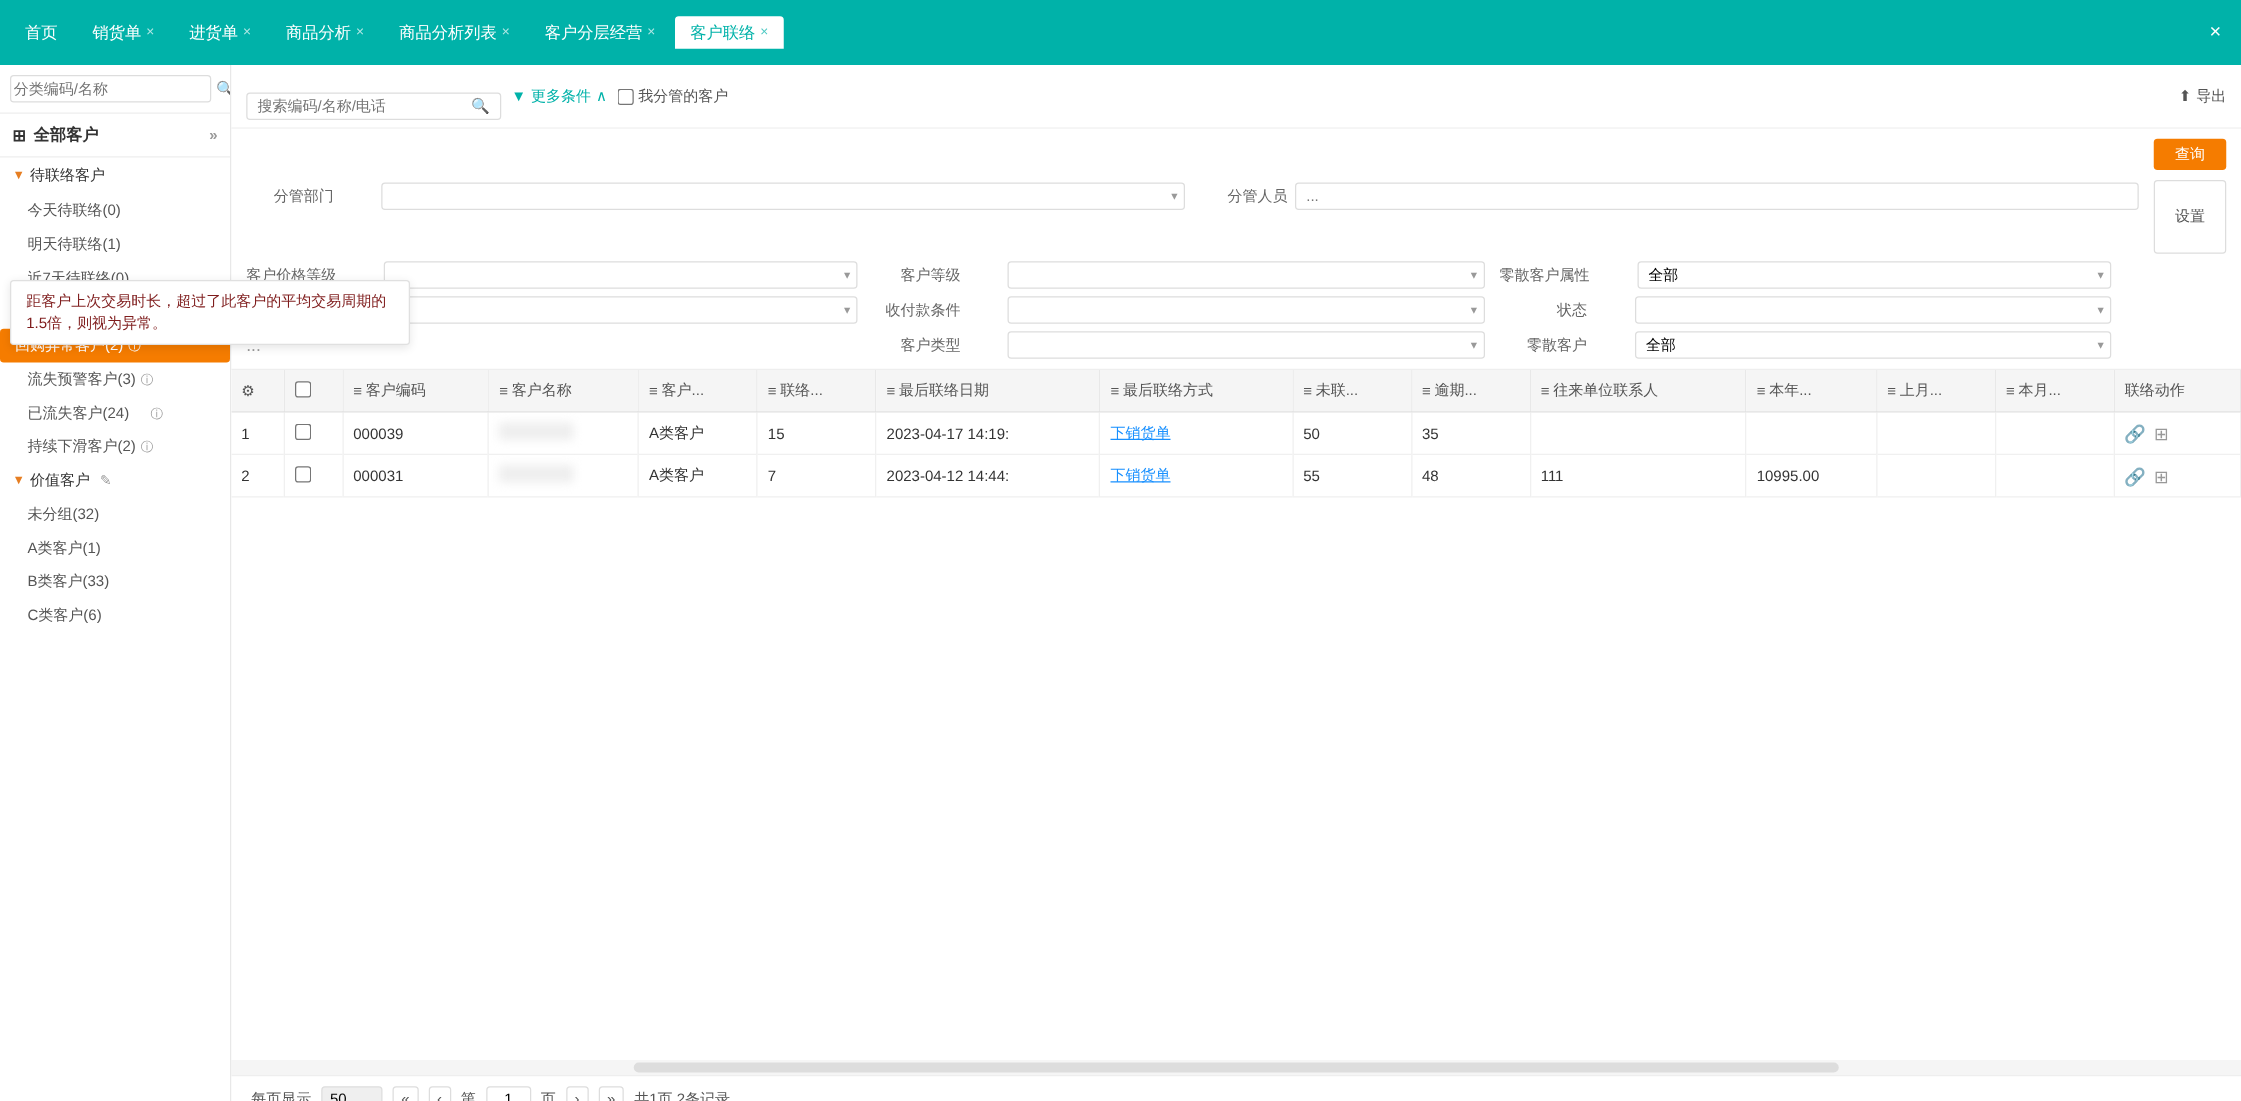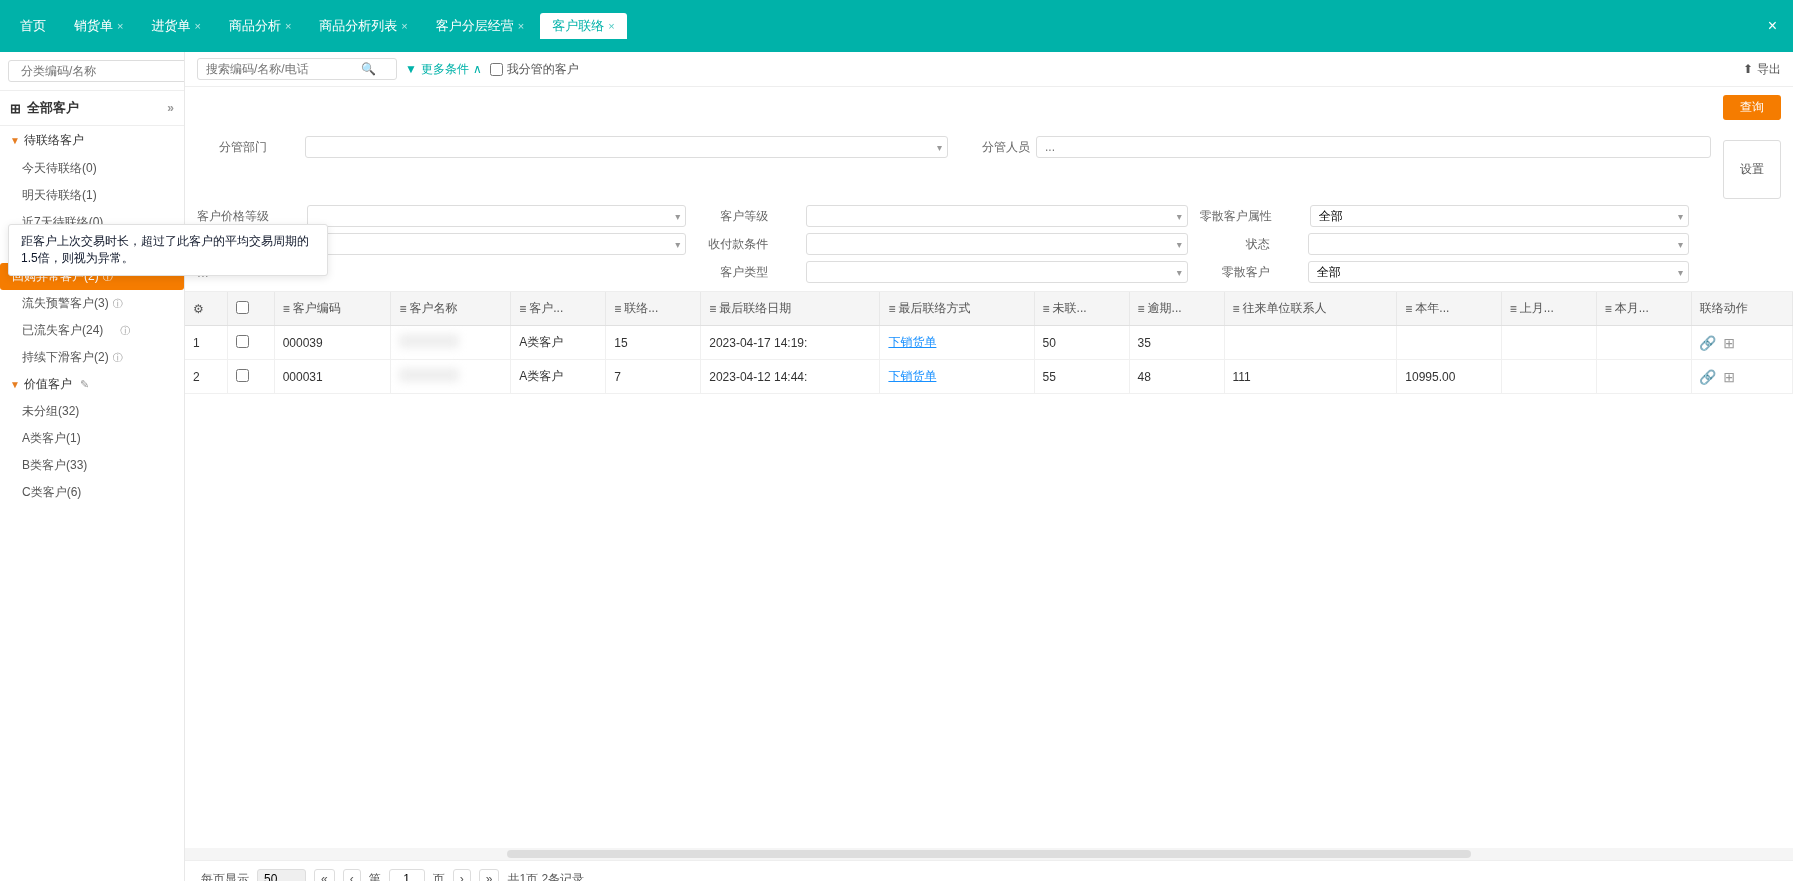--- a/index.html
+++ b/index.html
@@ -61,21 +61,21 @@
       display: flex;
       align-items: center;
       padding: 8px 8px;
       border-bottom: 1px solid #eee;
       gap: 4px;
     }
     .sidebar-search input {
       flex: 1;
       border: 1px solid #ddd;
       border-radius: 3px;
-      padding: 3px 12px;
+      padding: 3px 2px;
       font-size: 12px;
       outline: none;
     }
     .sidebar-search .search-icon {
       color: #999;
       cursor: pointer;
     }
     .sidebar-title {
       display: flex;
       align-items: center;
@@ -139,22 +139,23 @@
       display: flex;
       align-items: center;
       gap: 8px;
     }
     .filter-search {
       display: flex;
       align-items: center;
       border: 1px solid #ddd;
       border-radius: 3px;
       padding: 3px 8px;
-      gap: 0;
+      gap: 16px;
       min-width: 200px;
+      margin-top: 16px;
     }
     .filter-search input {
       border: none;
       outline: none;
       font-size: 12px;
       min-width: 150px;
     }
     .more-conditions {
       display: flex;
       align-items: center;
@@ -235,21 +236,21 @@
       flex: 1;
       border: 1px solid #ddd;
       border-radius: 3px;
       padding: 3px 8px;
       font-size: 12px;
       outline: none;
     }
     .filter-actions {
       display: flex;
       flex-direction: column;
-      gap: 20px;
+      gap: 8px;
     }
     .btn-query {
       background: #f57c00;
       color: #fff;
       border: none;
       border-radius: 3px;
       padding: 4px 16px;
       font-size: 12px;
       cursor: pointer;
     }
@@ -371,21 +372,21 @@
     
     .tooltip-popup {
       position: absolute;
       top: 224px;
       left: 8px;
       background: #fff;
       border: 1px solid #e0e0e0;
       border-radius: 3px;
       padding: 8px 12px;
       font-size: 12px;
-      color: #0f172a;
+      color: #7f1d1d;
       max-width: 320px;
       box-shadow: 0 2px 8px rgba(0,0,0,0.1);
       z-index: 100;
     }
 
     
     .blurred {
       filter: blur(4px);
       user-select: none;
       background: #eee;

